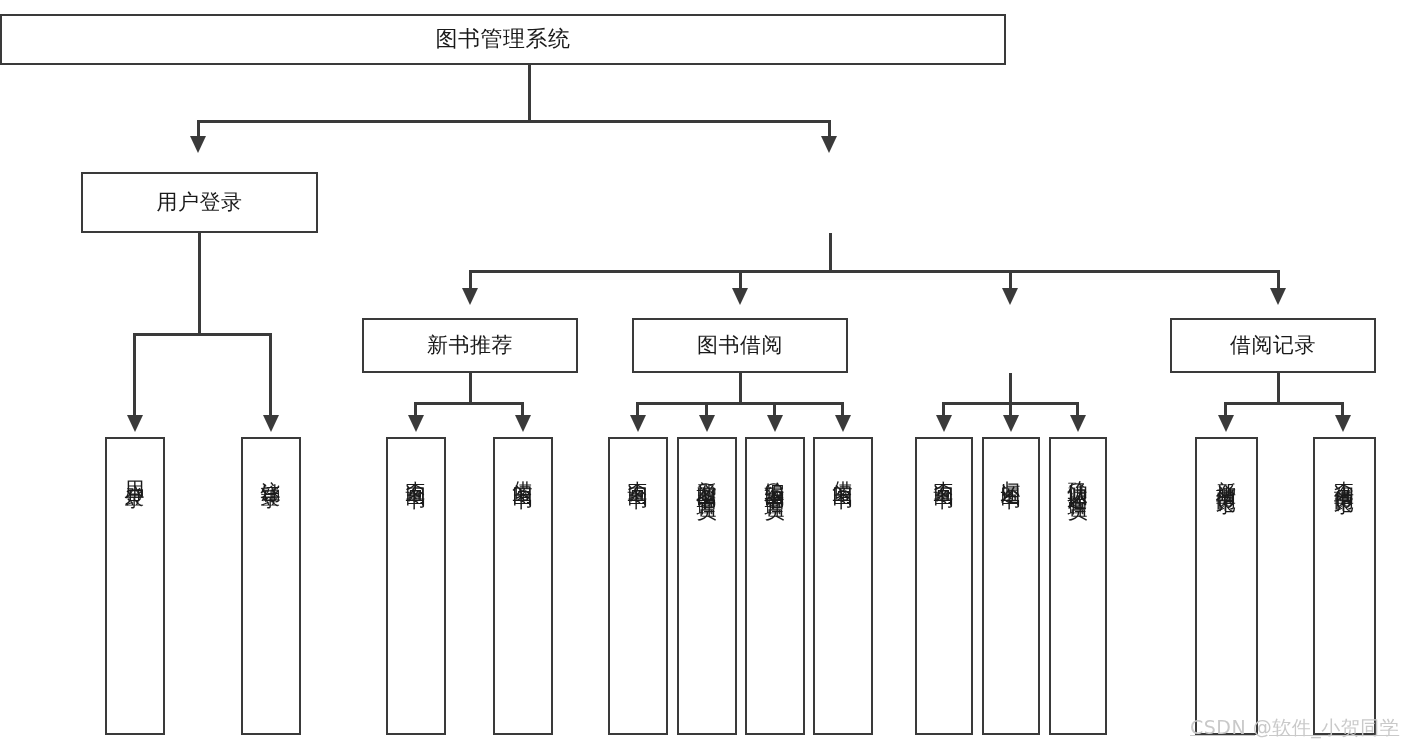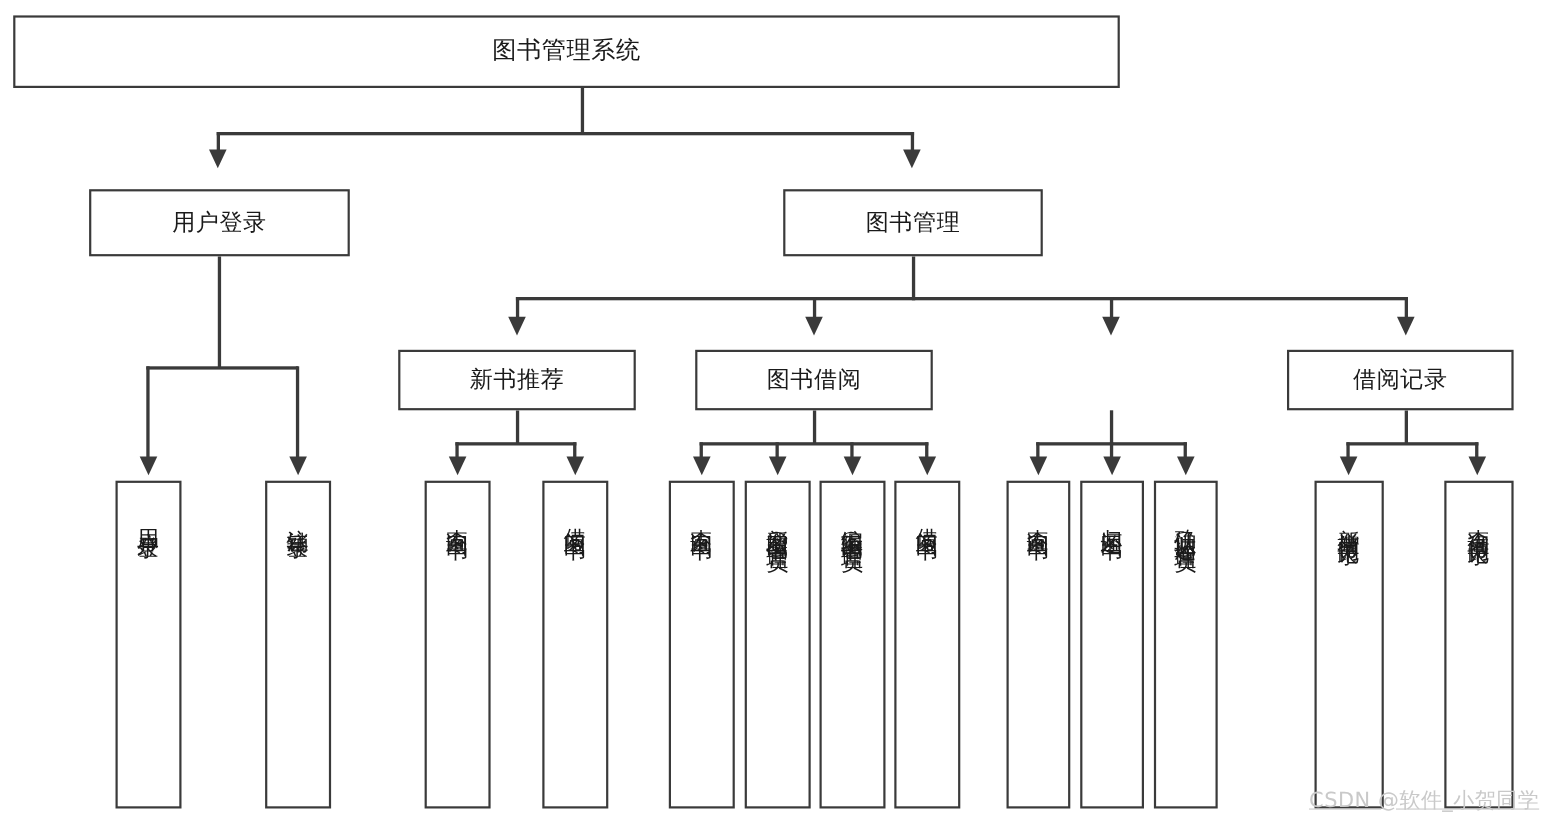--- a/index.html
+++ b/index.html
@@ -79,38 +79,35 @@
     white-space: nowrap;
     z-index: 5;
     letter-spacing: 0.5px;
   }
 </style>
 </head>
 <body>
 
 <div id="canvas">
 
-  <div class="node horiz root" style="left:12px; top:14px; width:1006px; height:66px;text-align:right;">
+  <div class="node horiz root" style="left:0; top:14px; width:1006px; height:51px;text-align:right;">
     <span>图书管理系统</span>
   </div>
 
   <div class="ln v" style="left:528px; top:65px; width:3px; height:57px;"></div>
 
   <div class="ln h" style="left:197px; top:120px; width:634px; height:3px;"></div>
 
   <div class="ln v" style="left:197px; top:120px; width:3px; height:18px;"></div>
   <div class="arrow" style="left:190px; top:136px;"></div>
   <div class="ln v" style="left:828px; top:120px; width:3px; height:18px;"></div>
   <div class="arrow" style="left:821px; top:136px;"></div>
 
   <div class="node horiz" style="left:81px; top:172px; width:237px; height:61px;">
     <span>用户登录</span>
-  </div>
-  <div class="node horiz" style="left:712px; top:172px; width:236px; height:61px;">
-    <span>图书管理</span>
   </div>
 
   <div class="ln v" style="left:198px; top:233px; width:3px; height:102px;"></div>
   <div class="ln h" style="left:133px; top:333px; width:138px; height:3px;"></div>
   <div class="ln v" style="left:133px; top:333px; width:3px; height:85px;"></div>
   <div class="arrow" style="left:127px; top:415px;"></div>
   <div class="ln v" style="left:269px; top:333px; width:3px; height:85px;"></div>
   <div class="arrow" style="left:263px; top:415px;"></div>
 
   <div class="node vert" style="left:105px; top:437px; width:60px; height:298px;">

